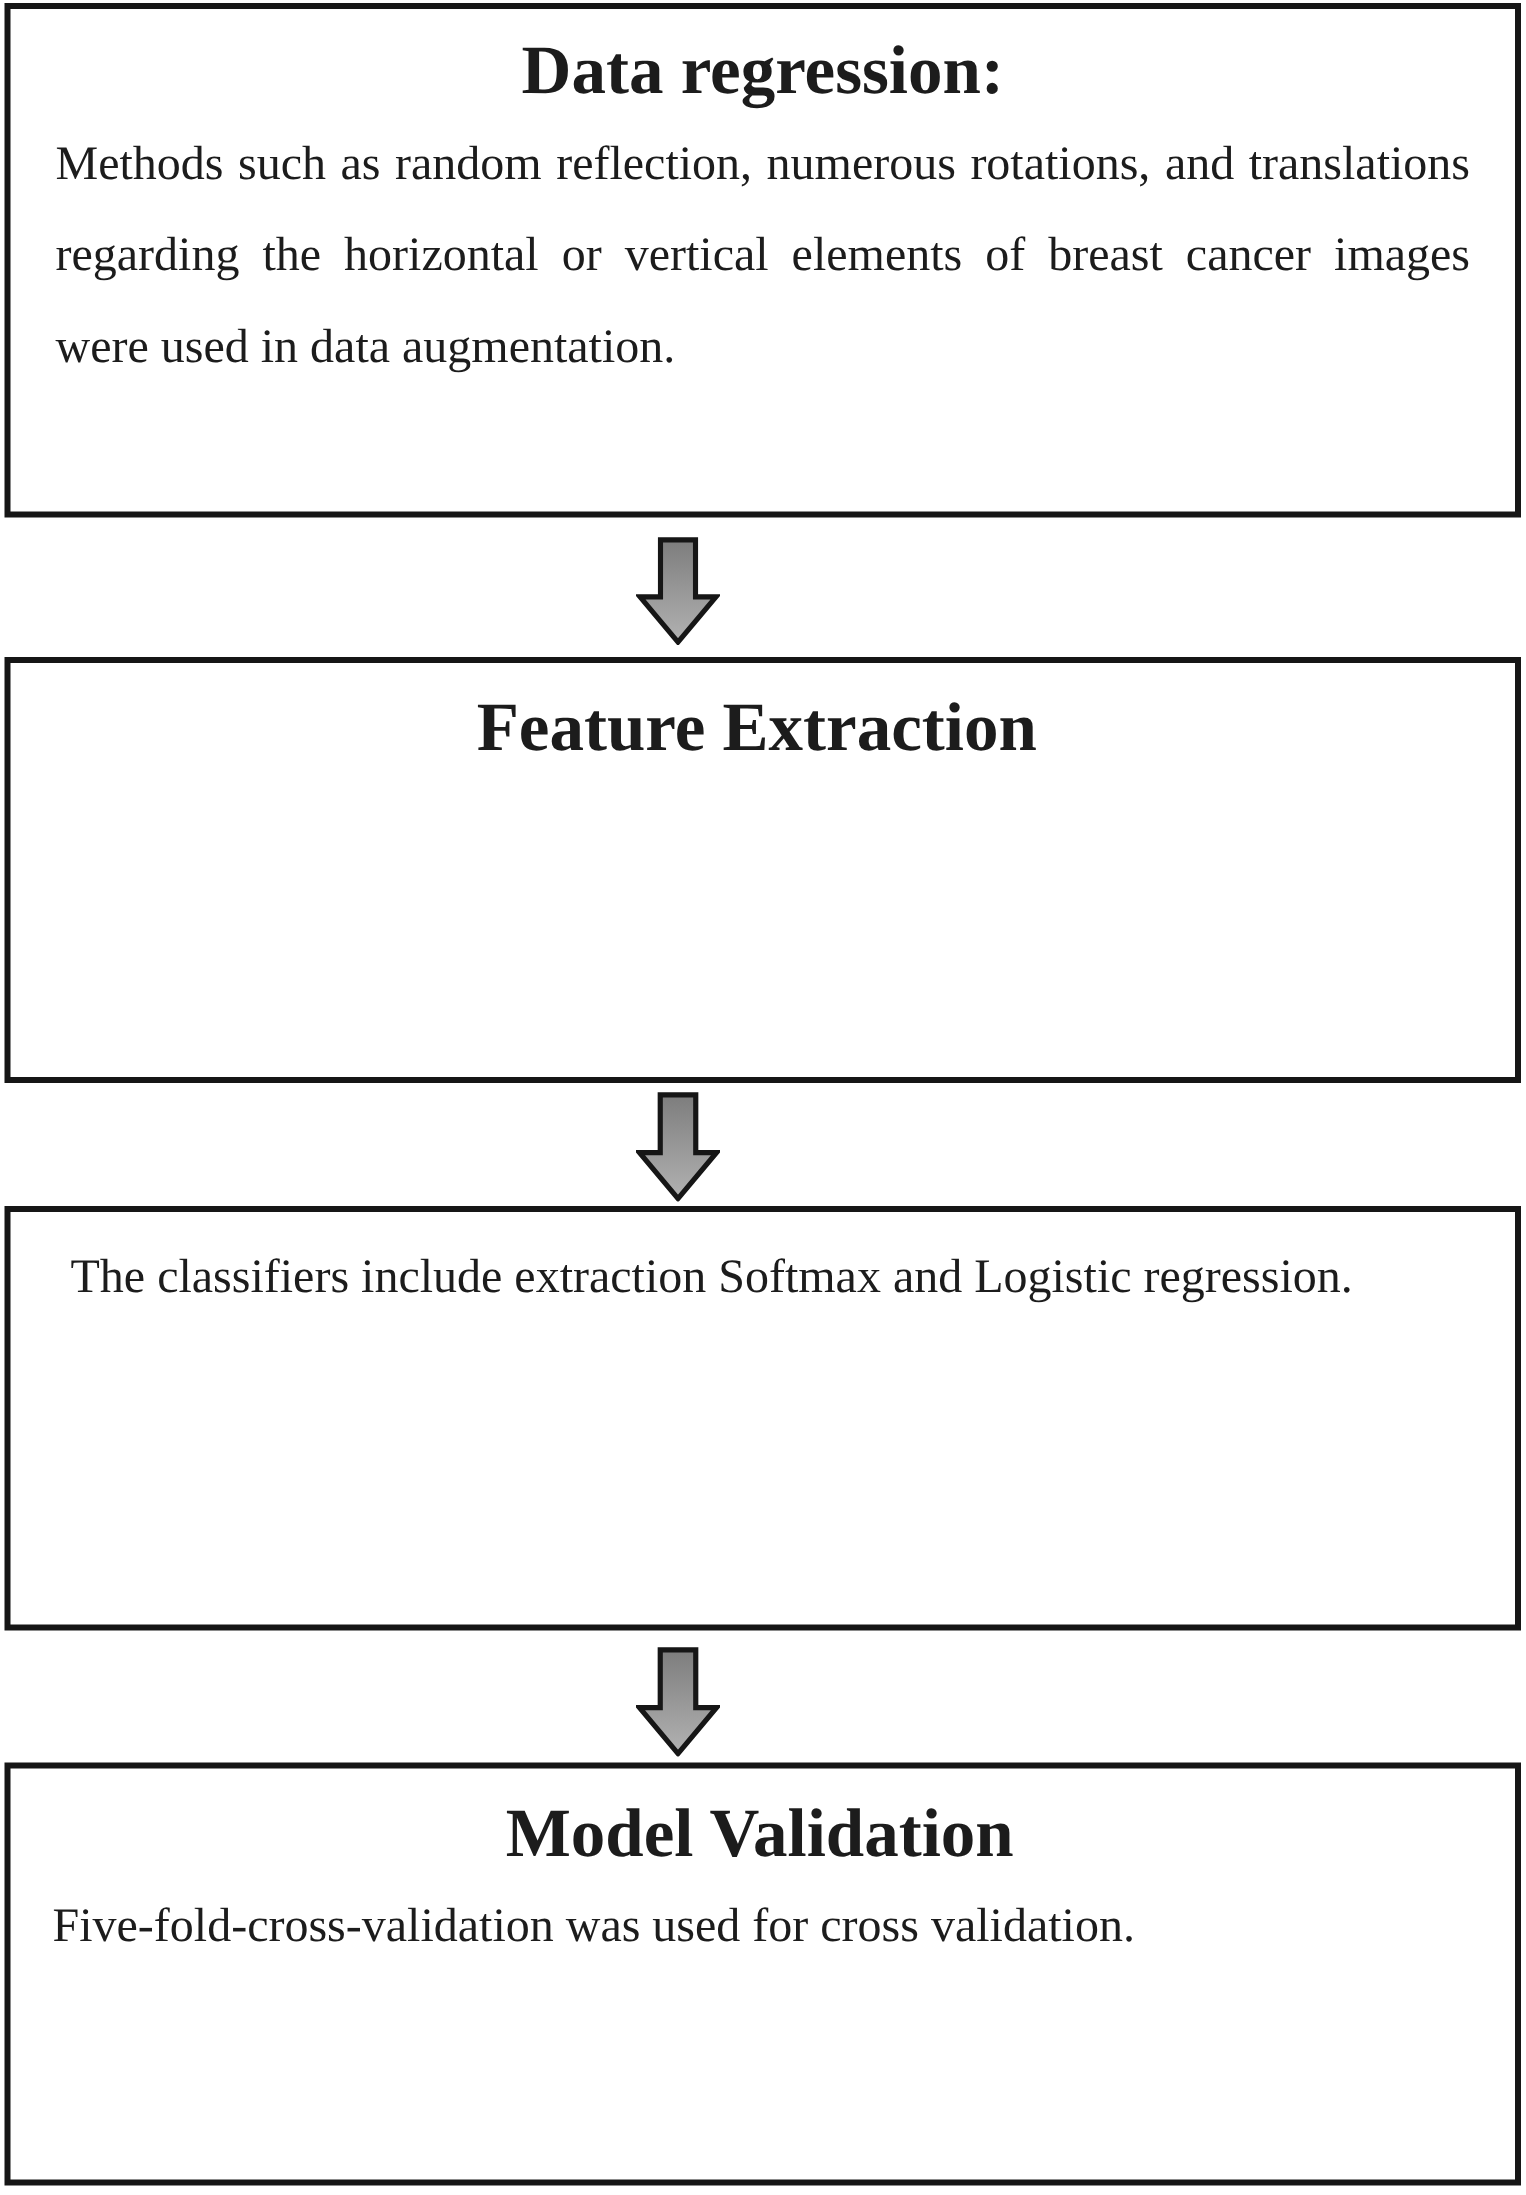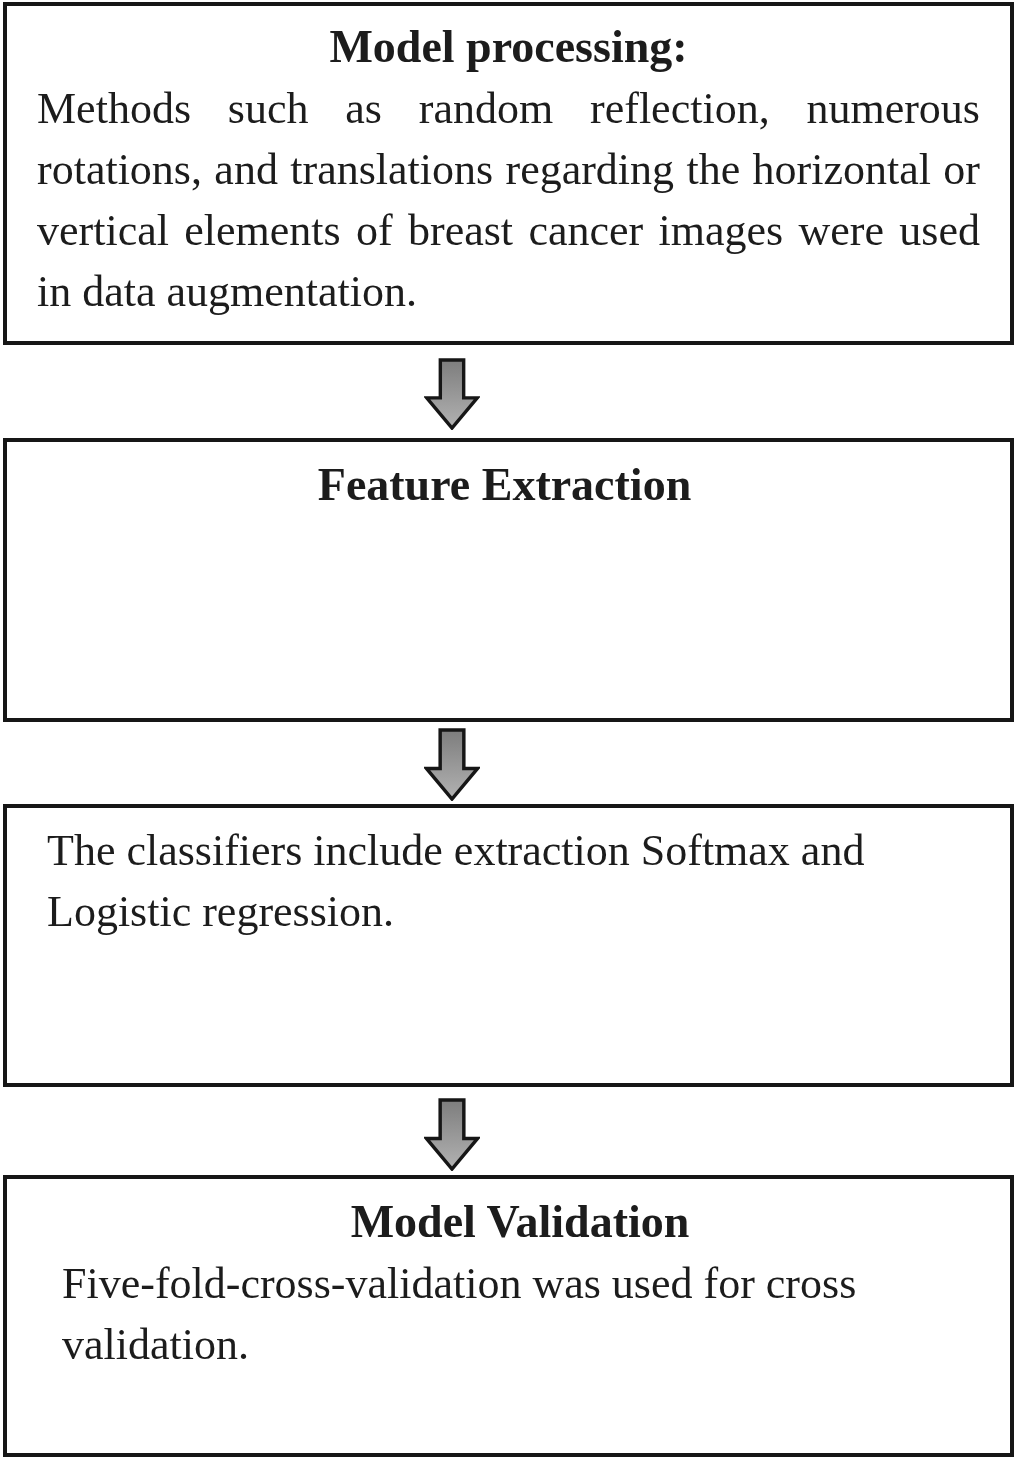--- a/index.html
+++ b/index.html
@@ -18,33 +18,33 @@
   }
   .box {
     margin: 0 3px;
     border: 4px solid #161616;
     background: #ffffff;
     box-sizing: border-box;
   }
   .box-1 { margin-top: 2px; height: 343px; padding: 10px 30px 0 30px; }
   .box-2 { height: 284px; padding: 12px 48px 0 40px; }
   .box-3 { height: 283px; padding: 12px 32px 0 40px; }
-  .box-4 { height: 282px; padding: 12px 32px 0 55px; }
+  .box-4 { height: 282px; padding: 12px 32px 0 28px; }
 
   .box-title {
     margin: 0;
     font-size: 46px;
     font-weight: bold;
     line-height: 62px;
     text-align: center;
     letter-spacing: 0px;
   }
   .box-body {
     margin: 0;
-    font-size: 44px;
+    font-size: 32px;
     line-height: 61px;
     text-align: left;
   }
   .box-body.justified {
     text-align: justify;
   }
 
   .arrow-wrap {
     width: 56px;
     line-height: 0;
@@ -52,21 +52,21 @@
   .arrow-1 { margin: 13px 0 8px 424px; }
   .arrow-2 { margin: 6px 0 3px 424px; }
   .arrow-3 { margin: 11px 0 4px 424px; }
 </style>
 </head>
 <body>
 
 <div class="canvas">
 
   <section class="box box-1">
-    <h2 class="box-title">Model processing:</h2>
+    <h2 class="box-title">Data regression:</h2>
     <p class="box-body justified">Methods such as random reflection, numerous rotations, and translations regarding the horizontal or vertical elements of breast cancer images were used in data augmentation.</p>
   </section>
 
   <div class="arrow-wrap arrow-1">
     <svg width="56" height="72" viewBox="0 0 56 74" xmlns="http://www.w3.org/2000/svg">
       <defs>
         <linearGradient id="g1" x1="0" y1="0" x2="0" y2="1">
           <stop offset="0" stop-color="#7d7d7d"></stop>
           <stop offset="1" stop-color="#b2b2b2"></stop>
         </linearGradient>

